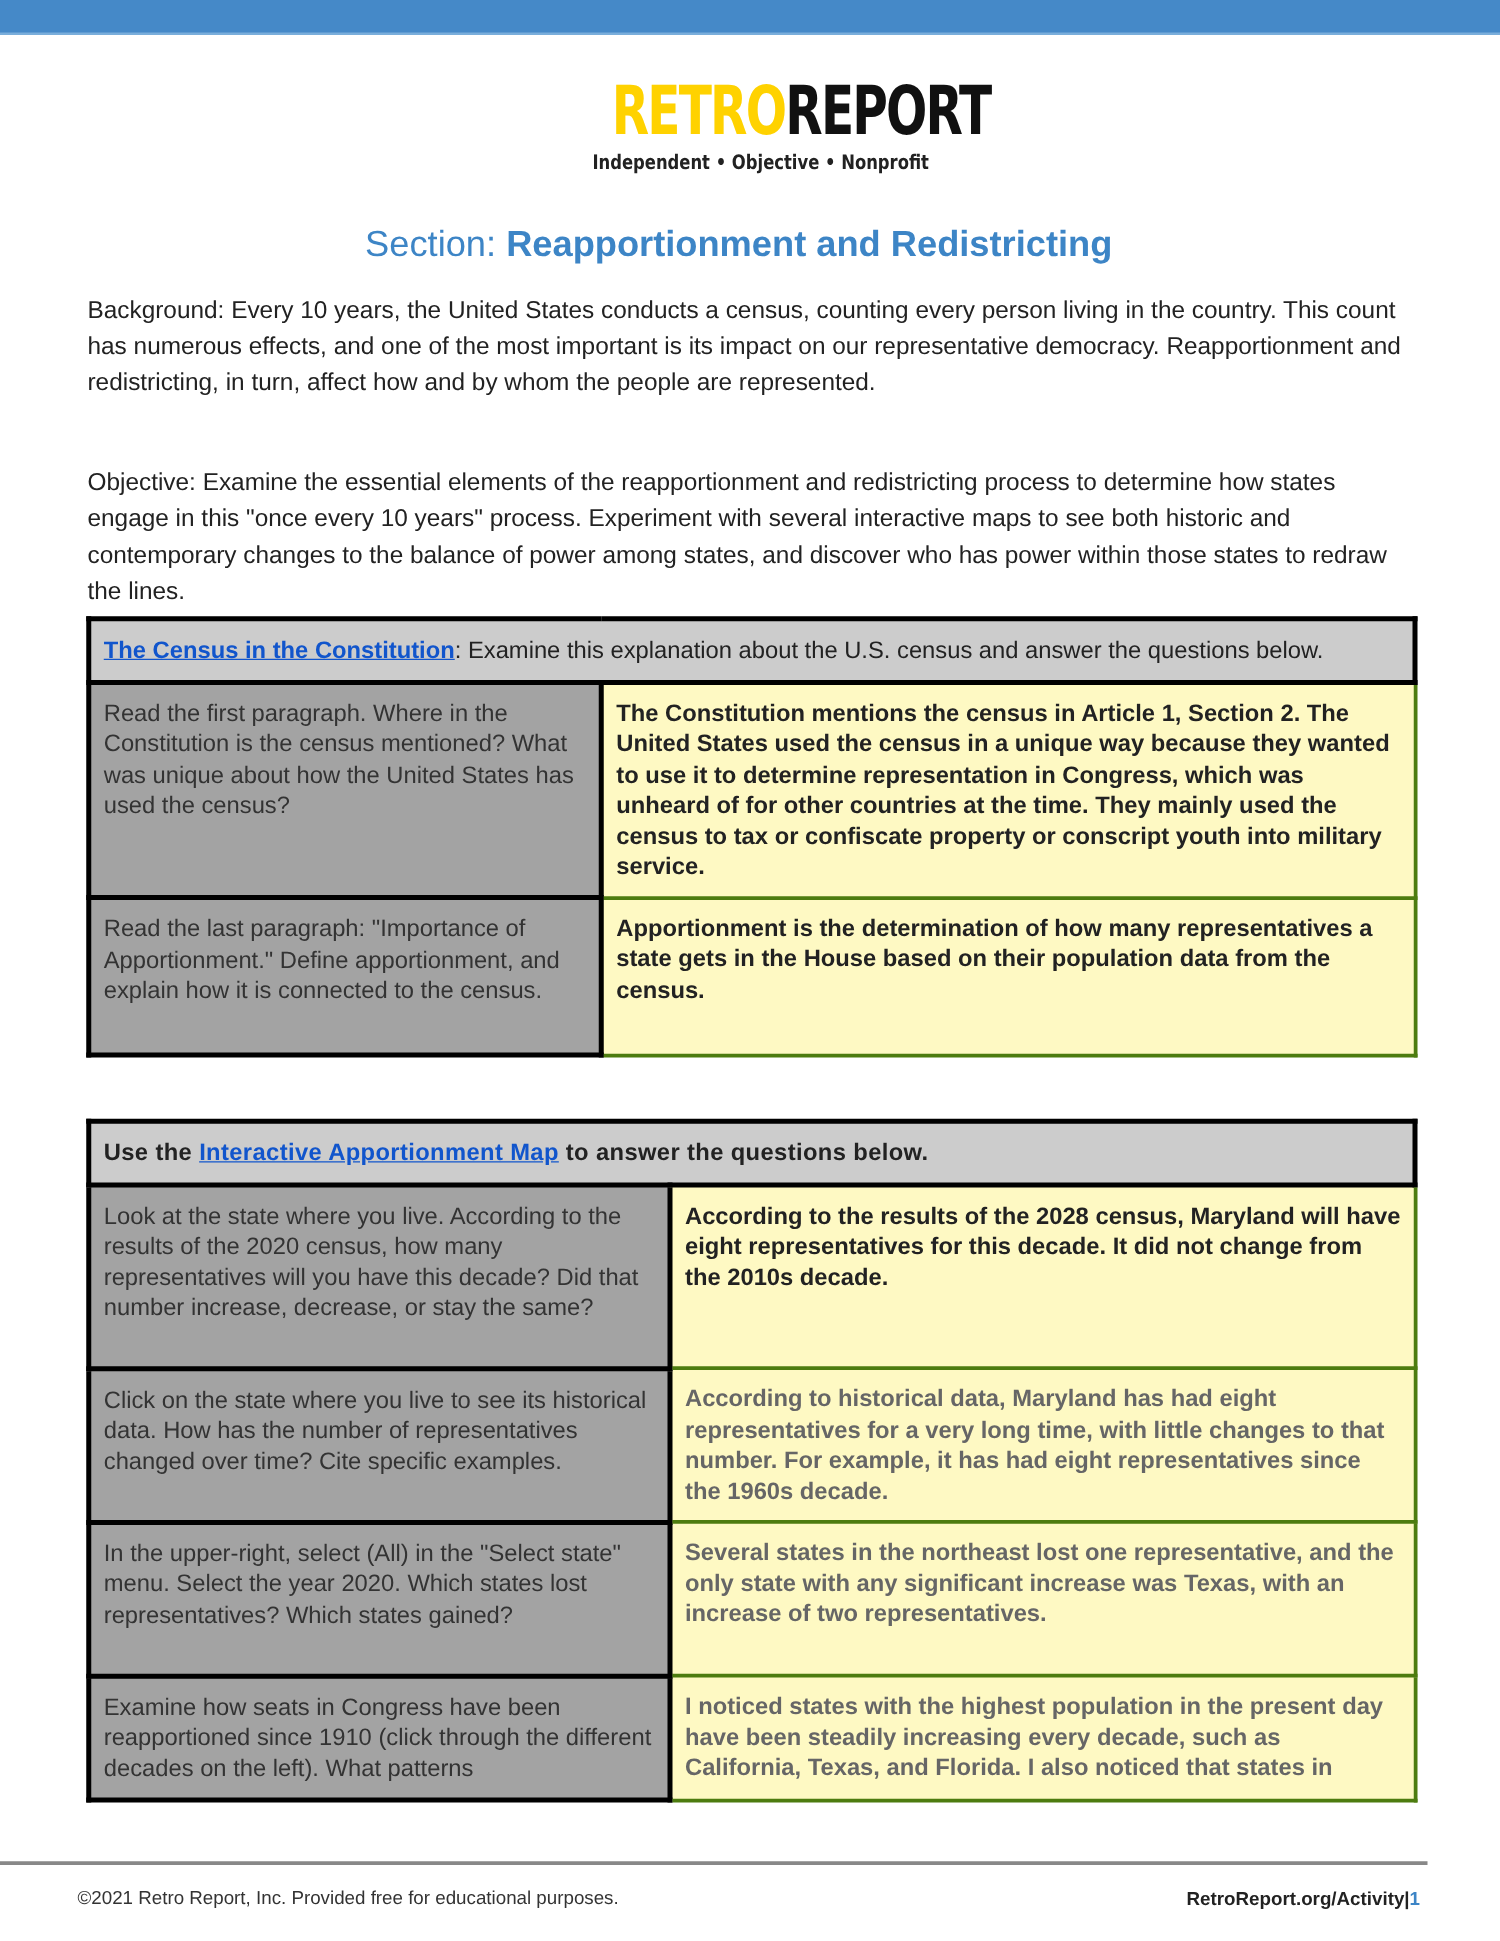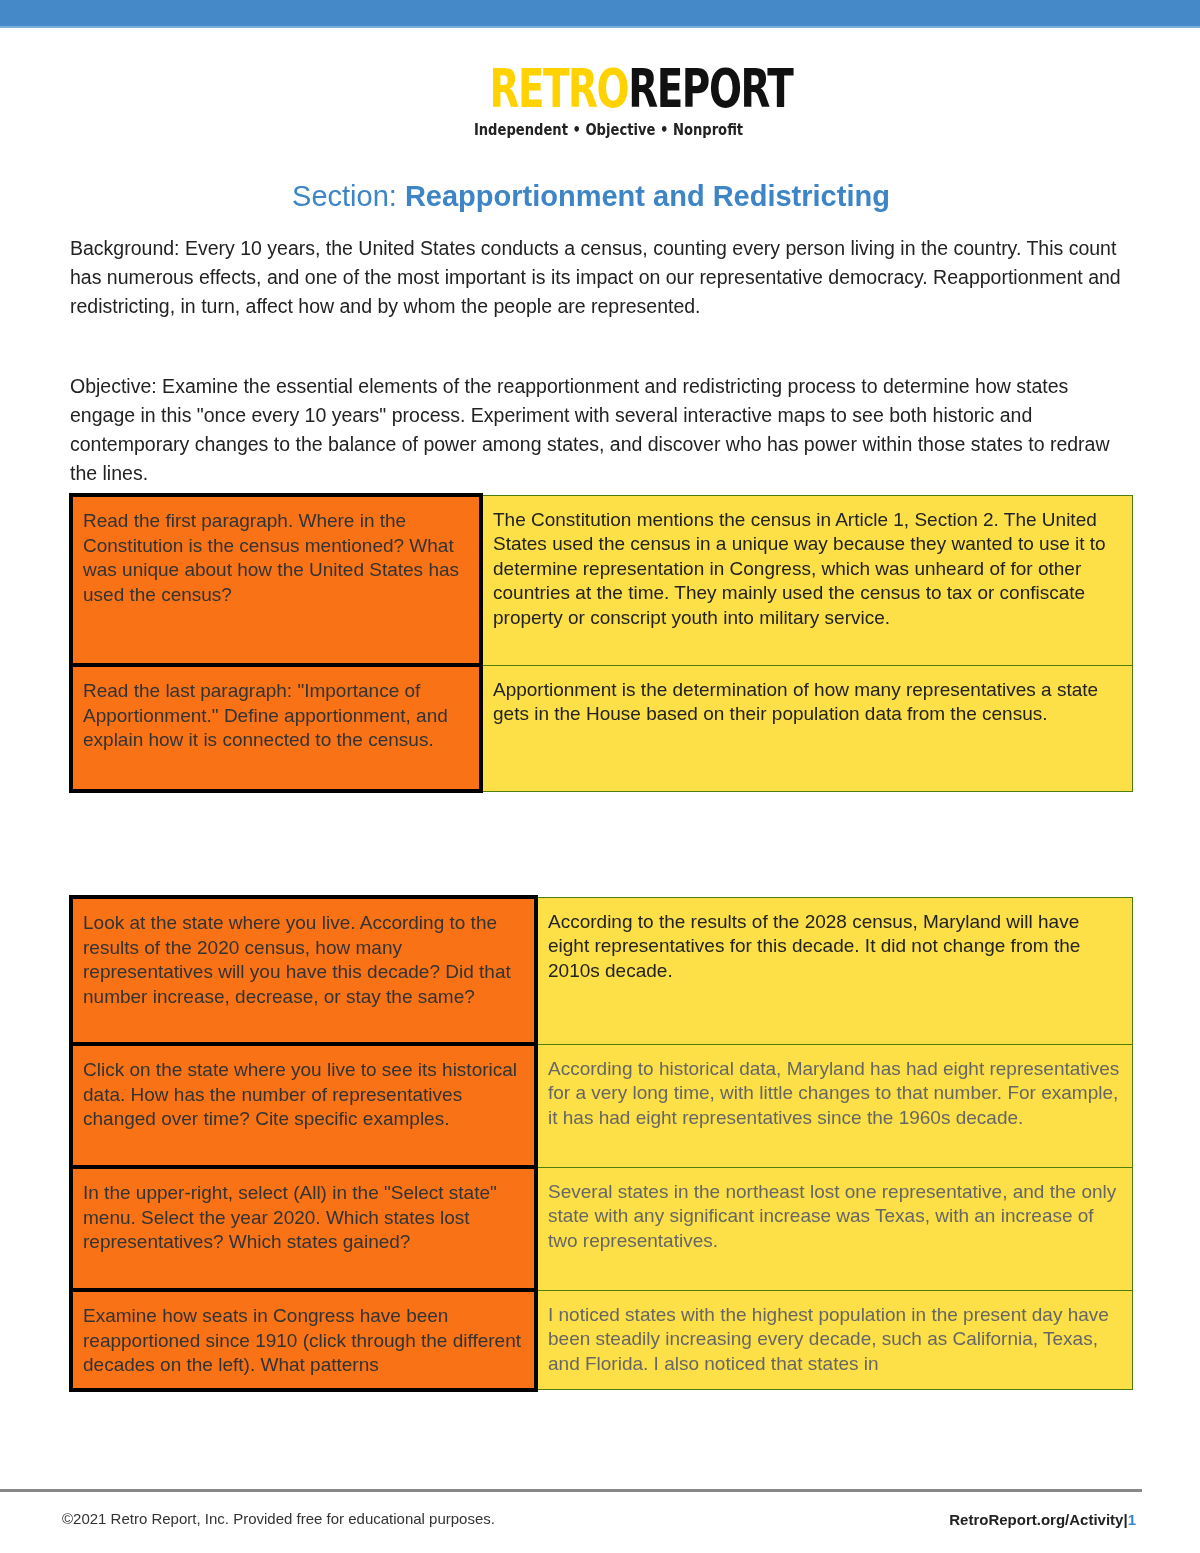--- a/index.html
+++ b/index.html
@@ -19,22 +19,22 @@
   .title .bold { font-weight: bold; }
 
   .para { position: absolute; left: 70px; width: 1060px; font-size: 19.5px; line-height: 29px; color: #222; }
   .para b { font-weight: normal; }
   .bg-para { top: 234px; }
   .obj-para { top: 348px; margin-top: 24px; }
 
   table.qa { position: absolute; left: 69px; border-collapse: collapse; table-layout: fixed; font-size: 19px; line-height: 24.5px; }
   table.qa td { vertical-align: top; padding: 12px 10px 10px 10px; }
   table.qa td.hdr { background: #cccccc; border: 4px solid #000; padding: 12px 10px 10px 10px; }
-  table.qa td.q { background: #f97316; border: 4px solid #000; color: #333; }
-  table.qa td.a { background: #fde047; border: 1px solid #4d7c0f; color: #222; }
+  table.qa td.q { background: #a3a3a3; border: 4px solid #000; color: #333; }
+  table.qa td.a { background: #fef9c3; border: 3px solid #4d7c0f; color: #222; font-weight: bold; }
   table.qa td.a.grey { color: #666; }
 
   #table1 { top: 493px; width: 1061px; }
   #table2 { top: 895px; width: 1061px; }
 
   .link { color: #1155cc; text-decoration: underline; font-weight: bold; }
   .hdr-bold { font-weight: bold; letter-spacing: 0.3px; }
 
   .footer-line { position: absolute; left: 0; top: 1489px; width: 1142px; height: 3px; background: #888; }
   .footer-left { position: absolute; left: 62px; top: 1510px; font-size: 15px; color: #333; }
@@ -56,37 +56,43 @@
 <p class="para bg-para"><b>Background:</b><span> Every 10 years, the United States conducts a census, counting every person living in the country. This count has numerous effects, and one of the most important is its impact on our representative democracy. Reapportionment and redistricting, in turn, affect how and by whom the people are represented.</span></p>
 
 <p class="para obj-para"><b>Objective:</b><span> Examine the essential elements of the reapportionment and redistricting process to determine how states engage in this "once every 10 years" process. Experiment with several interactive maps to see both historic and contemporary changes to the balance of power among states, and discover who has power within those states to redraw the lines.</span></p>
 
 <table class="qa" id="table1">
   <colgroup>
       <col style="width:410px">
       <col style="width:651px">
     </colgroup>
   <tbody>
+      <tr>
+    <td class="hdr" colspan="2"><a class="link">The Census in the Constitution</a><span>: Examine this explanation about the U.S. census and answer the questions below.</span></td>
+  </tr>
   <tr style="height:170px">
     <td class="q">Read the first paragraph. Where in the Constitution is the census mentioned? What was unique about how the United States has used the census?</td>
     <td class="a">The Constitution mentions the census in Article 1, Section 2. The United States used the census in a unique way because they wanted to use it to determine representation in Congress, which was unheard of for other countries at the time. They mainly used the census to tax or confiscate property or conscript youth into military service.</td>
   </tr>
   <tr style="height:126px">
     <td class="q">Read the last paragraph: "Importance of Apportionment." Define apportionment, and explain how it is connected to the census.</td>
     <td class="a">Apportionment is the determination of how many representatives a state gets in the House based on their population data from the census.</td>
   </tr>
 </tbody>
   </table>
 
 <table class="qa" id="table2">
   <colgroup>
       <col style="width:465px">
       <col style="width:596px">
     </colgroup>
   <tbody>
+      <tr>
+    <td class="hdr hdr-bold" colspan="2"><span>Use the </span><a class="link">Interactive Apportionment Map</a><span> to answer the questions below.</span></td>
+  </tr>
   <tr style="height:147px">
     <td class="q">Look at the state where you live. According to the results of the 2020 census, how many representatives will you have this decade? Did that number increase, decrease, or stay the same?</td>
     <td class="a">According to the results of the 2028 census, Maryland will have eight representatives for this decade. It did not change from the 2010s decade.</td>
   </tr>
   <tr style="height:123px">
     <td class="q">Click on the state where you live to see its historical data. How has the number of representatives changed over time? Cite specific examples.</td>
     <td class="a grey">According to historical data, Maryland has had eight representatives for a very long time, with little changes to that number. For example, it has had eight representatives since the 1960s decade.</td>
   </tr>
   <tr style="height:123px">
     <td class="q">In the upper-right, select (All) in the "Select state" menu. Select the year 2020. Which states lost representatives? Which states gained?</td>

